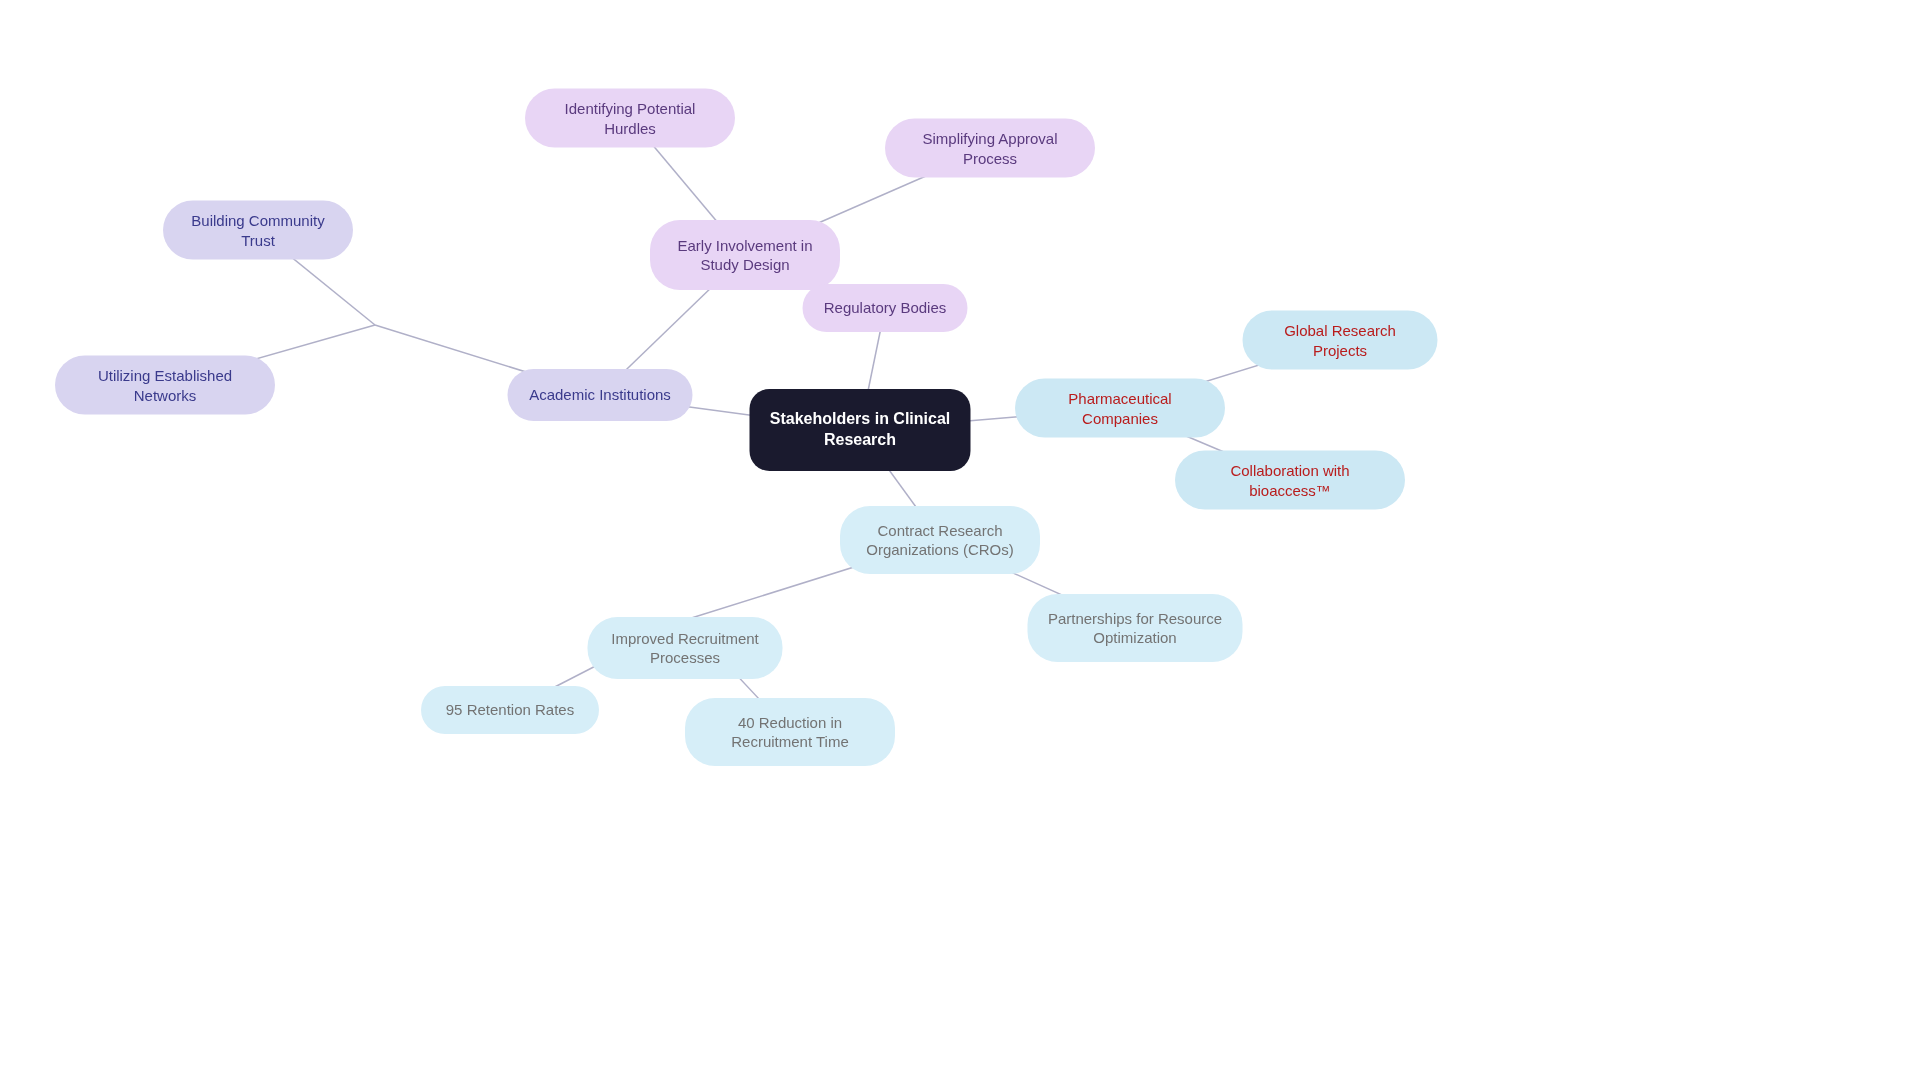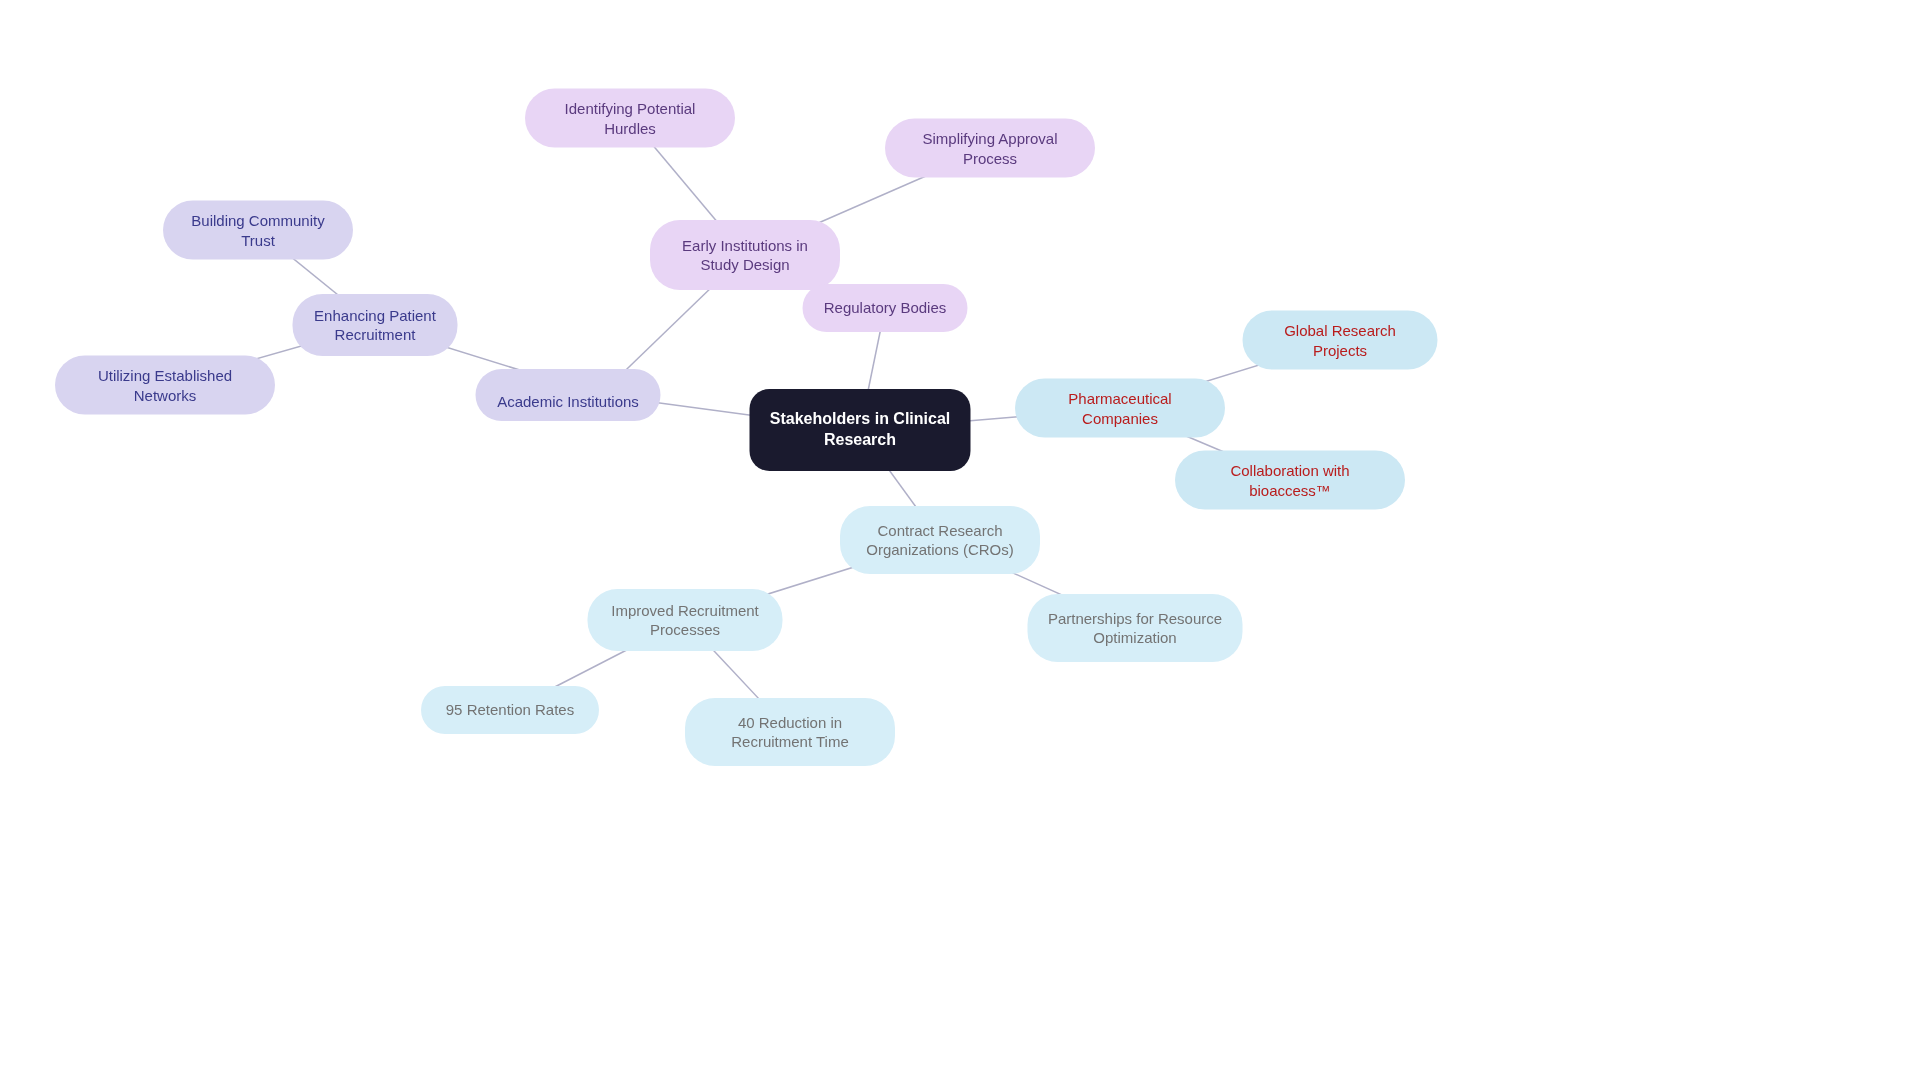--- a/index.html
+++ b/index.html
@@ -84,34 +84,31 @@
       <line x1="1120" y1="408" x2="1340" y2="340" stroke="#b0b0c8" stroke-width="1.5"></line>
       <line x1="1120" y1="408" x2="1290" y2="480" stroke="#b0b0c8" stroke-width="1.5"></line>
       <line x1="940" y1="540" x2="685" y2="620" stroke="#b0b0c8" stroke-width="1.5"></line>
       <line x1="940" y1="540" x2="1135" y2="628" stroke="#b0b0c8" stroke-width="1.5"></line>
       <line x1="685" y1="620" x2="510" y2="710" stroke="#b0b0c8" stroke-width="1.5"></line>
       <line x1="685" y1="620" x2="790" y2="732" stroke="#b0b0c8" stroke-width="1.5"></line>
     </svg>
 <div class="node node-center" style="left: 860px; top: 430px; width: 221px; min-height: 82px;">
       <span>Stakeholders in Clinical Research</span>
     </div>
-    <div class="node node-lavender" style="left: 568px; top: 395px; width: 185px; min-height: 52px; align-items: flex-end;">
+    <div class="node node-lavender" style="left: 600px; top: 395px; width: 185px; min-height: 52px;">
       <span>Academic Institutions</span>
-    </div>
-    <div class="node node-lavender" style="left: 375px; top: 325px; width: 165px; min-height: 62px;">
-      <span>Enhancing Patient Recruitment</span>
     </div>
     <div class="node node-lavender" style="left: 258px; top: 230px; width: 190px; min-height: 48px;">
       <span>Building Community Trust</span>
     </div>
     <div class="node node-lavender" style="left: 165px; top: 385px; width: 220px; min-height: 48px;">
       <span>Utilizing Established Networks</span>
     </div>
     <div class="node node-purple" style="left: 745px; top: 255px; width: 190px; min-height: 70px;">
-      <span>Early Institutions in Study Design</span>
+      <span>Early Involvement in Study Design</span>
     </div>
     <div class="node node-purple" style="left: 630px; top: 118px; width: 210px; min-height: 48px; align-items: center;">
       <span>Identifying Potential Hurdles</span>
     </div>
     <div class="node node-purple" style="left: 990px; top: 148px; width: 210px; min-height: 48px;">
       <span>Simplifying Approval Process</span>
     </div>
     <div class="node node-purple" style="left: 885px; top: 308px; width: 165px; min-height: 48px; justify-content: center;">
       <span>Regulatory Bodies</span>
     </div>
@@ -120,21 +117,21 @@
     </div>
     <div class="node node-blue" style="left: 1340px; top: 340px; width: 195px; min-height: 52px;">
       <span>Global Research Projects</span>
     </div>
     <div class="node node-blue" style="left: 1290px; top: 480px; width: 230px; min-height: 52px;">
       <span>Collaboration with bioaccess™</span>
     </div>
     <div class="node node-lightblue" style="left: 940px; top: 540px; width: 200px; min-height: 68px;">
       <span>Contract Research Organizations (CROs)</span>
     </div>
-    <div class="node node-lightblue" style="left: 685px; top: 620px; width: 195px; min-height: 62px;">
+    <div class="node node-lightblue" style="left: 685px; top: 648px; width: 195px; min-height: 62px;">
       <span>Improved Recruitment Processes</span>
     </div>
     <div class="node node-lightblue" style="left: 1135px; top: 628px; width: 215px; min-height: 68px;">
       <span>Partnerships for Resource Optimization</span>
     </div>
     <div class="node node-lightblue" style="left: 510px; top: 710px; width: 178px; min-height: 48px;">
       <span>95 Retention Rates</span>
     </div>
     <div class="node node-lightblue" style="left: 790px; top: 732px; width: 210px; min-height: 68px;">
       <span>40 Reduction in Recruitment Time</span>

